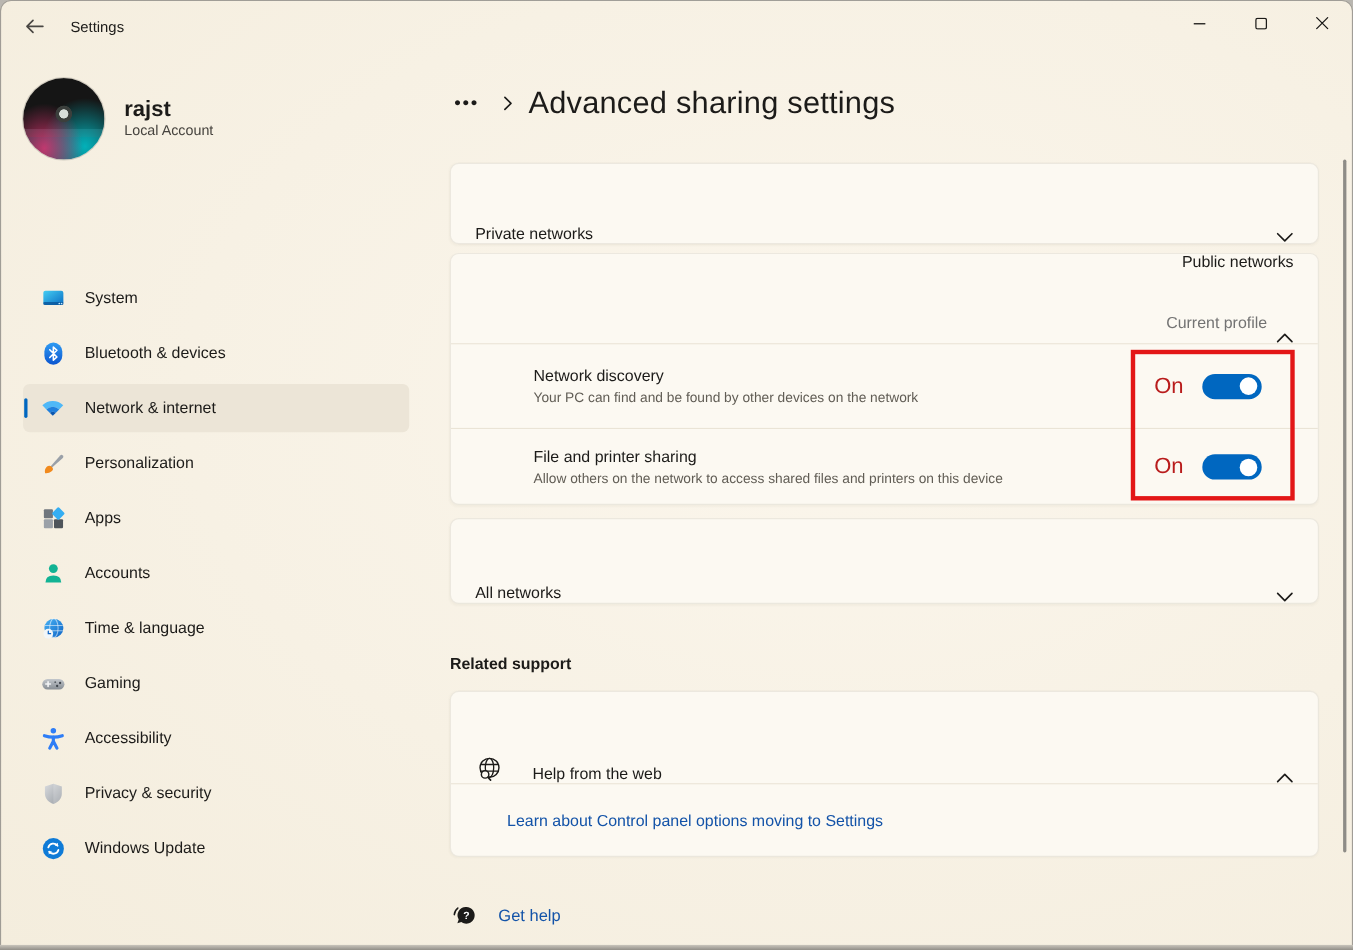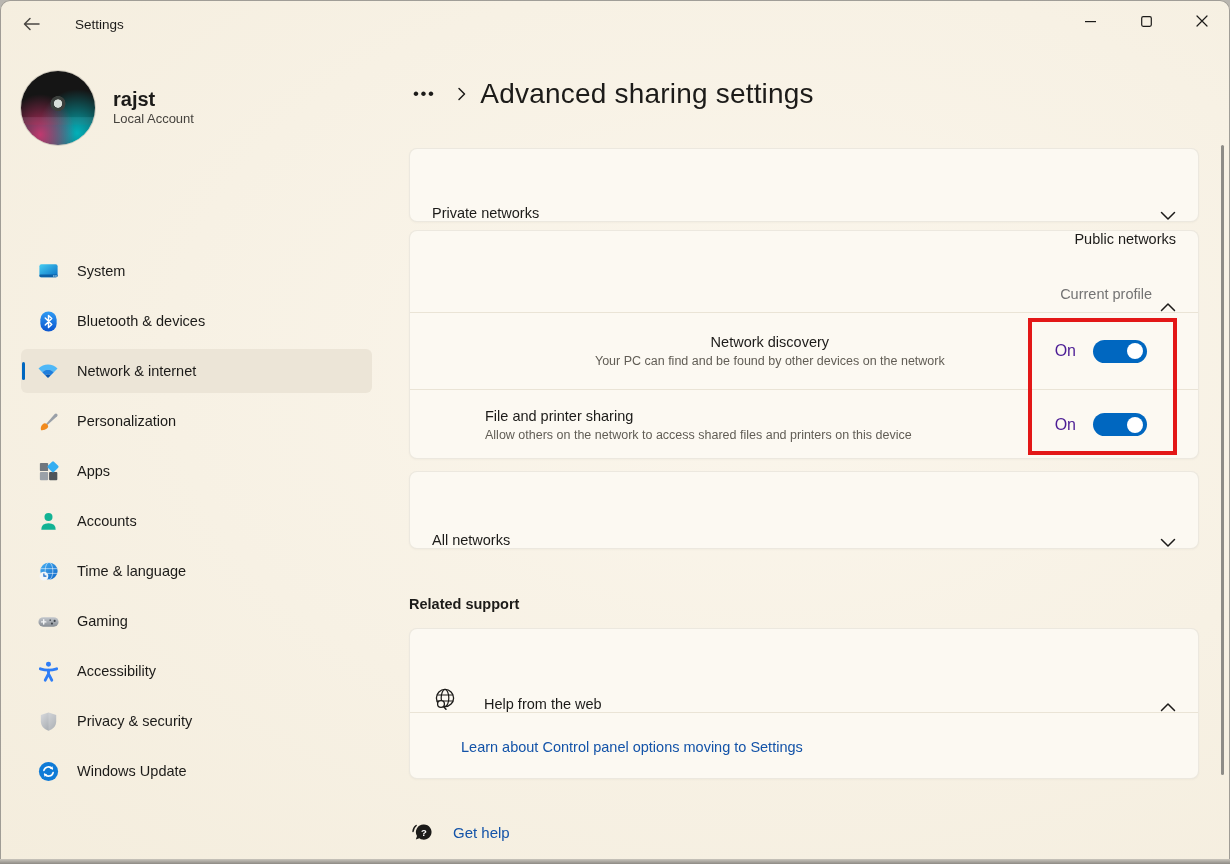--- a/index.html
+++ b/index.html
@@ -2,21 +2,21 @@
 <html><head>
 <meta charset="utf-8">
 <style>
   html,body{margin:0;padding:0;background:#b9b6b0;font-family:"Liberation Sans","DejaVu Sans",sans-serif;
     -webkit-font-smoothing:antialiased;}
   .window{position:relative;width:1230px;height:864px;background:
     radial-gradient(ellipse at 62% 42%, #fbf6ec 0%, #f7f1e4 55%, #f4eddd 100%);
     border-radius:10px 10px 0 0;overflow:hidden;box-shadow:inset 0 0 0 1px rgba(90,90,90,.55);}
 
   
-  .titlebar{position:absolute;left:0;top:0;right:0;height:48px;display:flex;align-items:center;gap:11px;}
+  .titlebar{position:absolute;left:0;top:0;right:0;height:48px;display:flex;align-items:center;}
   .back-btn{width:30px;height:30px;margin-left:16px;display:flex;align-items:center;justify-content:center;
     border-radius:5px;cursor:pointer;color:#4a4743;font-size:19px;}
   .tb-title{margin-left:18px;font-size:13.5px;color:#1c1b19;}
   .win-controls{position:absolute;right:0;top:0;height:48px;display:flex;}
   .win-btn{width:56px;height:42px;display:flex;align-items:center;justify-content:center;cursor:pointer;}
 
   
   .sidebar{position:absolute;left:0;top:48px;width:392px;bottom:0;}
   .avatar{position:absolute;left:21px;top:23px;width:74px;height:74px;border-radius:50%;
     background:
@@ -55,21 +55,21 @@
   .card-label{font-size:14.5px;color:#1c1b19;flex:0 0 auto;}
   .spacer{flex:1;}
   .profile-label{font-size:14.5px;color:#737373;margin-right:24px;}
   .chev{display:flex;cursor:pointer;}
   .setting-row{display:flex;align-items:center;box-sizing:border-box;border-top:1px solid #eae4d6;
     padding:0 51px 0 75px;}
   .row-text{flex:1;min-width:0;}
   .row-title{font-size:14.5px;color:#1c1b19;margin-bottom:4px;}
   .row-desc{font-size:12.5px;color:#615d55;}
   .toggle-wrap{display:flex;align-items:center;flex:0 0 auto;}
-  .toggle-state{font-size:16px;color:#4c1d95;margin-right:17px;}
+  .toggle-state{font-size:20px;color:#b91c1c;margin-right:17px;}
   .toggle{position:relative;width:54px;height:23px;border-radius:12px;background:#0067c0;cursor:pointer;
     flex:0 0 auto;}
   .toggle .knob{position:absolute;right:4px;top:3.5px;width:16px;height:16px;border-radius:50%;background:#fff;}
   .section-heading{position:absolute;left:0;top:548px;font-size:14.5px;font-weight:700;color:#1c1b19;}
   .help-head{height:83px;}
   .help-ic{width:26px;height:26px;margin-right:26px;display:flex;}
   .link-row{display:flex;align-items:center;border-top:1px solid #eae4d6;height:67px;padding-left:51px;}
   .link{font-size:14.5px;color:#1353a8;cursor:pointer;}
   .gethelp{position:absolute;left:1px;top:772px;display:flex;align-items:center;cursor:pointer;}
   .gethelp-ic{width:24px;height:24px;margin-right:19px;display:flex;}
@@ -309,21 +309,21 @@
         <span class="card-label">Public networks</span>
         <span class="spacer"></span>
         <span class="profile-label">Current profile</span>
         <span class="chev">
           <svg width="16" height="10" viewBox="0 0 16 10">
               <path d="M1.5 8.5 L8 2 L14.5 8.5" stroke="#1c1b19" stroke-width="1.5" fill="none" stroke-linecap="round" stroke-linejoin="round"></path>
             </svg>
         </span>
       </div>
 
-      <div class="setting-row" style="height:77px;text-align:center;">
+      <div class="setting-row" style="height:77px;">
         <div class="row-text">
           <div class="row-title">Network discovery</div>
           <div class="row-desc">Your PC can find and be found by other devices on the network</div>
         </div>
         <div class="toggle-wrap">
           <span class="toggle-state">On</span>
           <span class="toggle">
               <span class="knob"></span>
             </span>
         </div>

